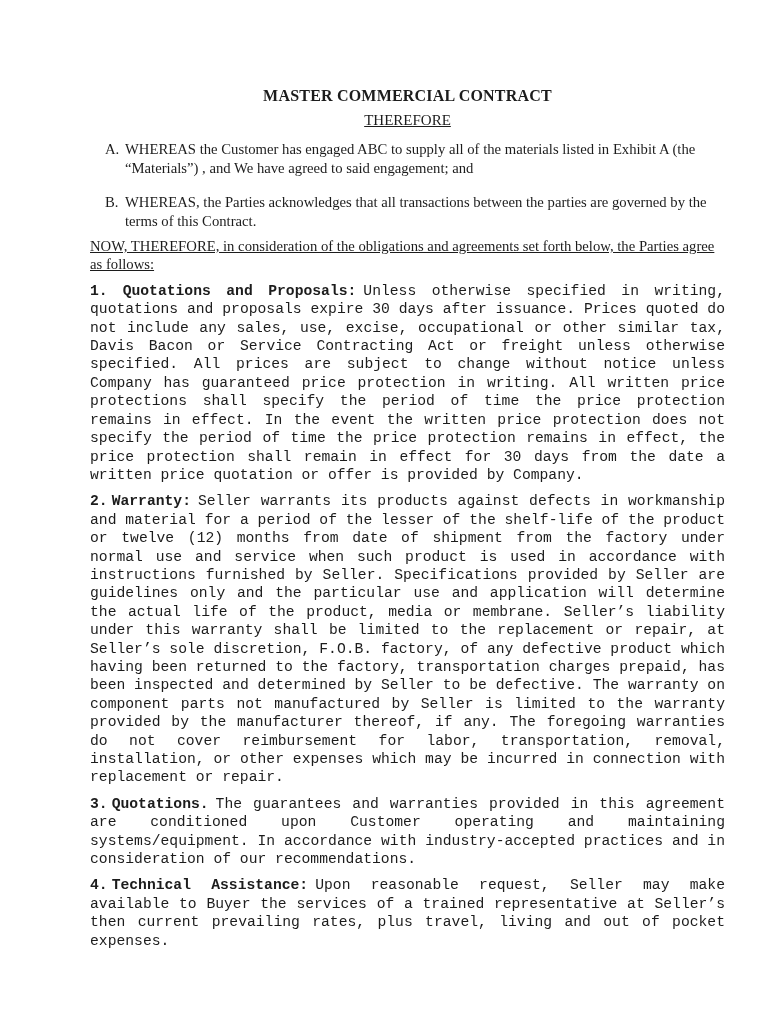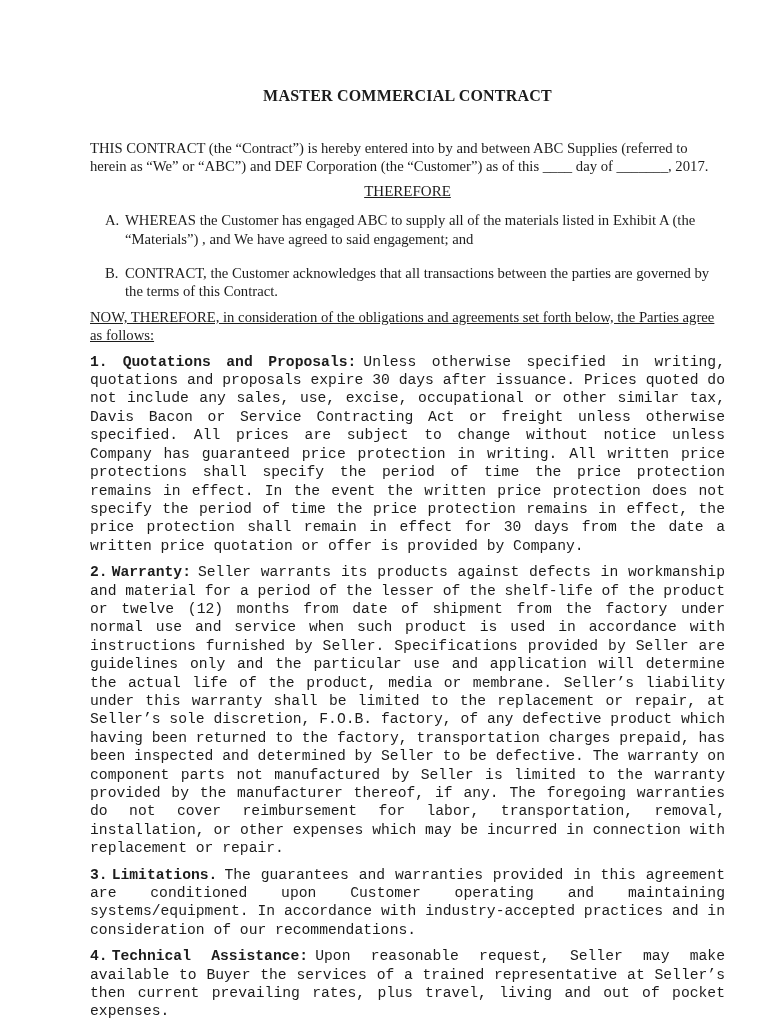--- a/index.html
+++ b/index.html
@@ -85,45 +85,44 @@
     margin-right: 7px;
   }
 </style>
 </head>
 <body>
 
 <div class="page">
 
   <h1 class="doc-title">MASTER COMMERCIAL CONTRACT</h1>
 
-  <p class="intro">THIS CONTRACT (the “Contract”) is hereby entered into by and between ABC Supplies (referred to herein as “We” or “ABC”) and DEF Corporation (the “Customer”) as of this ____ day of _______, 2017.</p>
 
   <h2 class="recitals-heading">THEREFORE</h2>
 
   <div class="recital recital-a">
     <span class="recital-marker">A.</span>
     <div class="recital-text">WHEREAS the Customer has engaged ABC to supply all of the materials listed in Exhibit A (the “Materials”) , and We have agreed to said engagement; and</div>
   </div>
 
   <div class="recital recital-b">
     <span class="recital-marker">B.</span>
-    <div class="recital-text">CONTRACT, the Customer acknowledges that all transactions between the parties are governed by the terms of this Contract.</div>
+    <div class="recital-text">WHEREAS, the Parties acknowledges that all transactions between the parties are governed by the terms of this Contract.</div>
   </div>
 
   <p class="now-para">NOW, THEREFORE, in consideration of the obligations and agreements set forth below, the Parties agree as follows:</p>
 
   <p class="section">
     <span class="sec-num sec-num-wide">1.</span><span class="sec-heading">Quotations and Proposals:</span><span class="sec-body">Unless otherwise specified in writing, quotations and proposals expire 30 days after issuance.  Prices quoted do not include any sales, use, excise, occupational or other similar tax, Davis Bacon or Service Contracting Act or freight unless otherwise specified.  All prices are subject to change without notice unless Company has guaranteed price protection in writing.  All written price protections shall specify the period of time the price protection remains in effect.  In the event the written price protection does not specify the period of time the price protection remains in effect, the price protection shall remain in effect for 30 days from the date a written price quotation or offer is provided by Company.</span>
   </p>
 
   <p class="section">
     <span class="sec-num">2.</span><span class="sec-heading">Warranty:</span><span class="sec-body">Seller warrants its products against defects in workmanship and material for a period of the lesser of the shelf-life of the product or twelve (12) months from date of shipment from the factory under normal use and service when such product is used in accordance with instructions furnished by Seller. Specifications provided by Seller are guidelines only and the particular use and application will determine the actual life of the product, media or membrane. Seller’s liability under this warranty shall be limited to the replacement or repair, at Seller’s sole discretion, F.O.B. factory, of any defective product which having been returned to the factory, transportation charges prepaid, has been inspected and determined by Seller to be defective.  The warranty on component parts not manufactured by Seller is limited to the warranty provided by the manufacturer thereof, if any.  The foregoing warranties do not cover reimbursement for labor, transportation, removal, installation, or other expenses which may be incurred in connection with replacement or repair.</span>
   </p>
 
   <p class="section">
-    <span class="sec-num">3.</span><span class="sec-heading">Limitations.</span><span class="sec-body">The guarantees and warranties provided in this agreement are conditioned upon Customer operating and maintaining systems/equipment. In accordance with industry-accepted practices and in consideration of our recommendations.</span>
+    <span class="sec-num">3.</span><span class="sec-heading">Quotations.</span><span class="sec-body">The guarantees and warranties provided in this agreement are conditioned upon Customer operating and maintaining systems/equipment. In accordance with industry-accepted practices and in consideration of our recommendations.</span>
   </p>
 
   <p class="section">
     <span class="sec-num">4.</span><span class="sec-heading">Technical Assistance:</span><span class="sec-body">Upon reasonable request, Seller may make available to Buyer the services of a trained representative at Seller’s then current prevailing rates, plus travel, living and out of pocket expenses.</span>
   </p>
 
 </div>
 
 </body></html>

